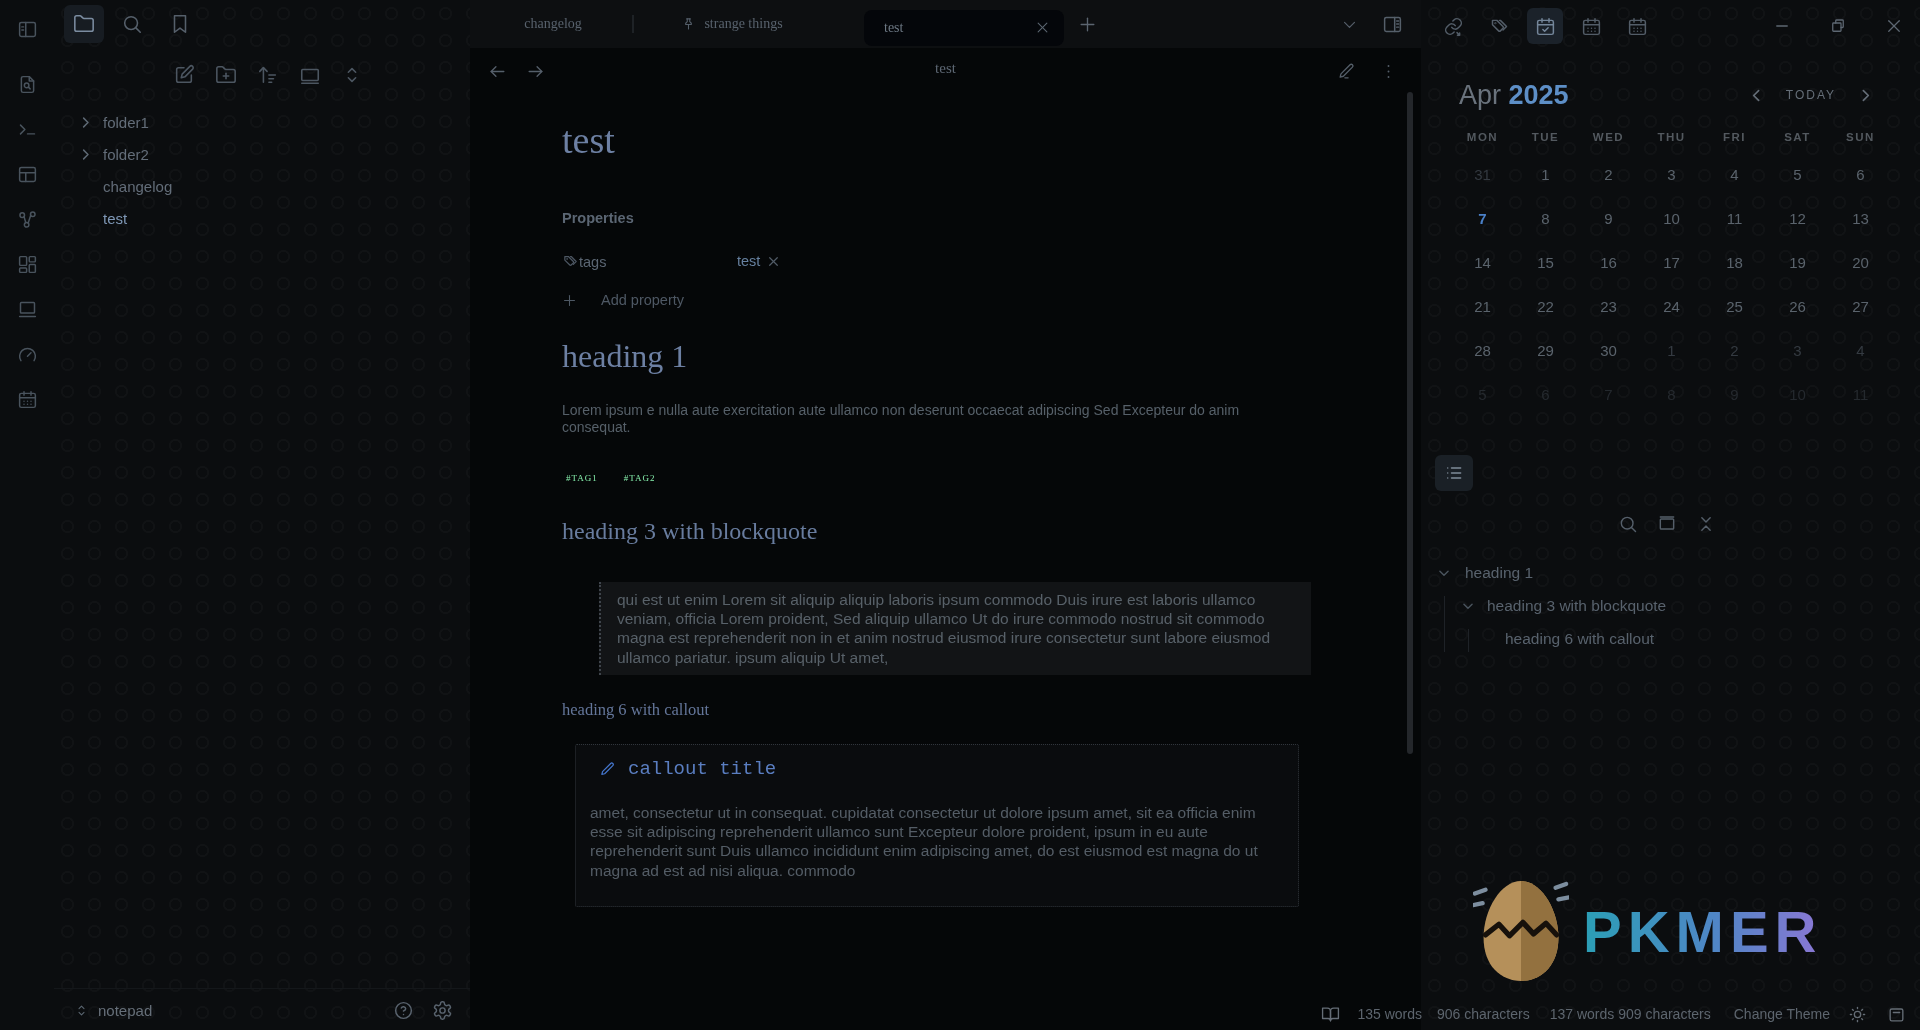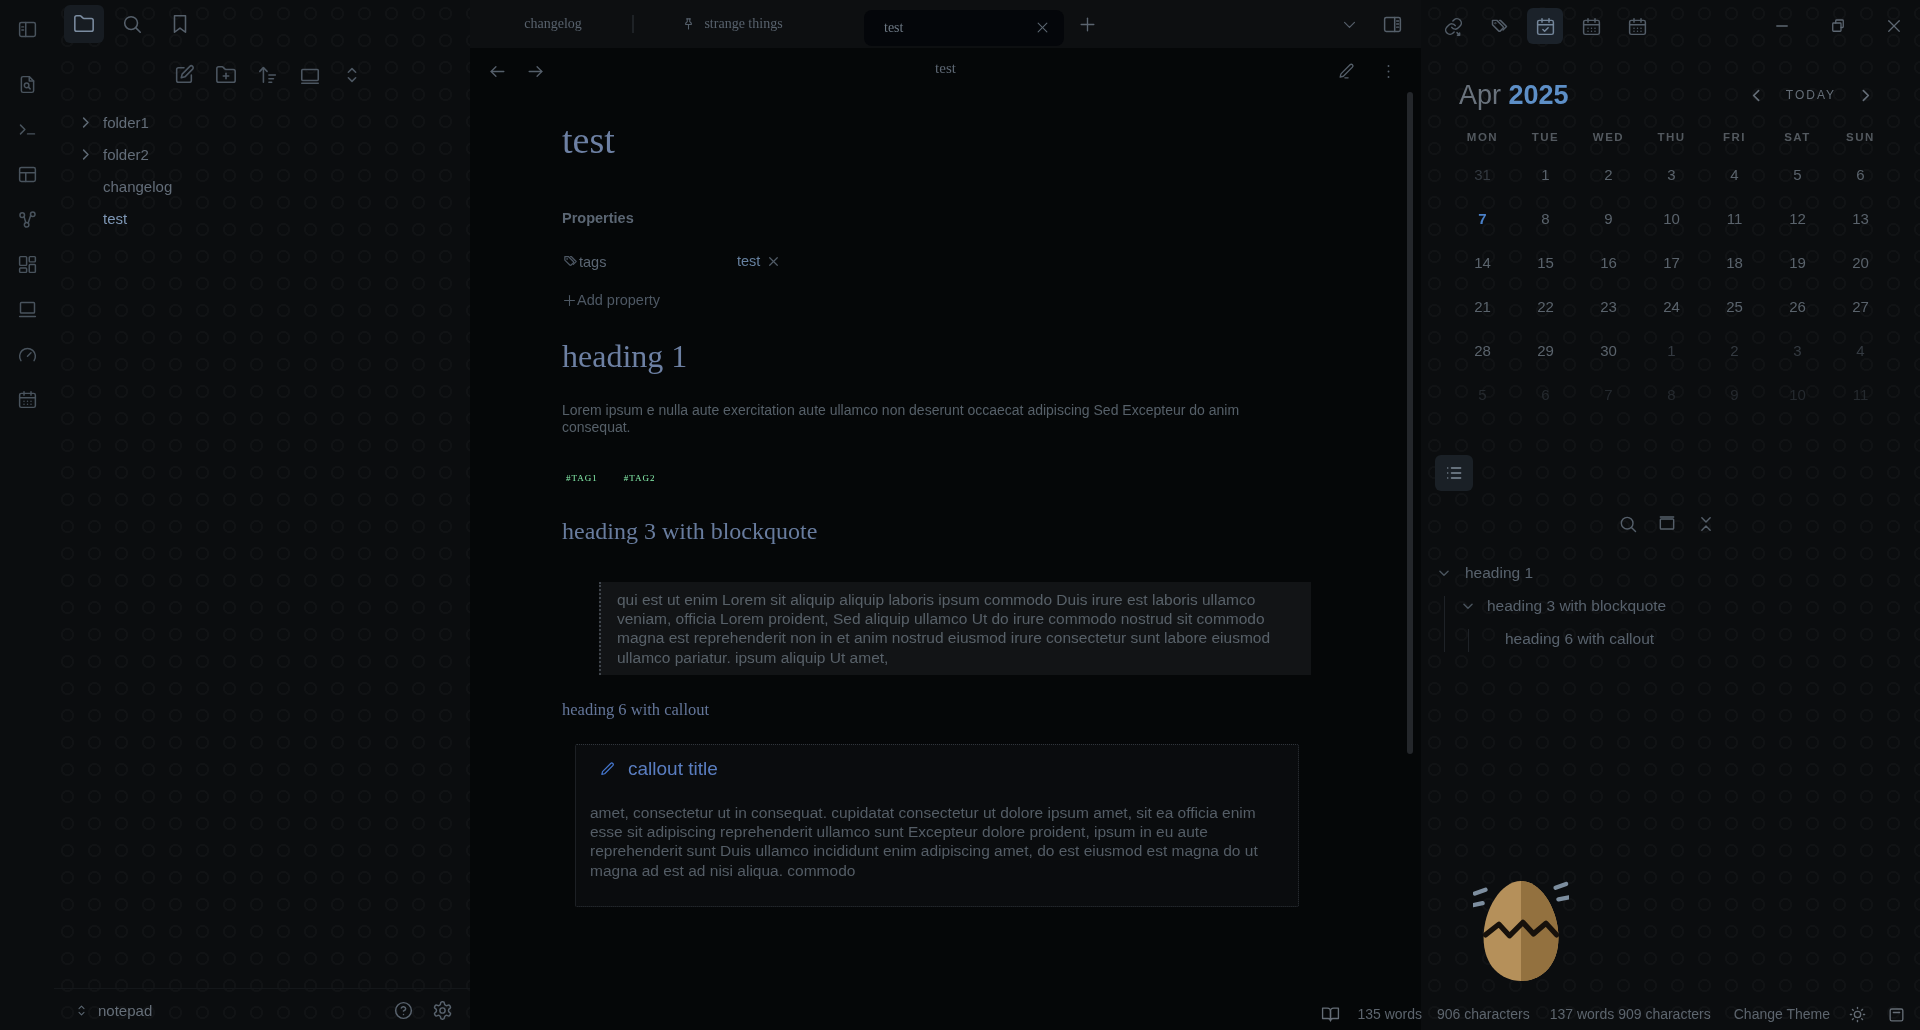--- a/index.html
+++ b/index.html
@@ -62,29 +62,29 @@
   .view-actions .ibtn { width:26px; height:26px; }
 
   .note { position:absolute; left:0; top:94px; width:100%; height:890px; }
   .note-title { position:absolute; left:92px; top:24px; font-family:"Liberation Serif", serif; font-size:38px; color:#6d80a3; }
   .props-heading { position:absolute; left:92px; top:116px; font-size:14.5px; font-weight:bold; color:#5b6673; }
   .props-row { position:absolute; left:92px; top:152px; height:30px; display:flex; align-items:center; color:#5b6673; }
   .props-row .key { display:flex; align-items:flex-end; gap:0; font-size:14.5px; width:175px; cursor:pointer; }
   .props-row .key .ic { color:#4d5763; }
   .props-row .pill { display:flex; align-items:center; gap:7px; font-size:14.5px; color:#66809f; cursor:pointer; }
   .props-row .pill .x { color:#525c68; }
-  .add-prop { position:absolute; left:92px; top:198px; display:flex; align-items:center; gap:0; font-size:14.5px; color:#4e5864; cursor:pointer; }
+  .add-prop { position:absolute; left:92px; top:198px; display:flex; align-items:center; gap:24px; font-size:14.5px; color:#4e5864; cursor:pointer; }
   .h1 { position:absolute; left:92px; top:244px; font-family:"Liberation Serif", serif; font-size:32px; color:#6d80a3; }
   .para { position:absolute; left:92px; top:308px; width:710px; font-size:14px; line-height:1.24; color:#566069; }
   .inline-tags { position:absolute; left:96px; top:375px; display:flex; gap:26px; font-family:"Liberation Serif", serif; font-size:13px; font-variant-caps:all-small-caps; letter-spacing:1px; color:#86efac; }
   .h3 { position:absolute; left:92px; top:424px; font-family:"Liberation Serif", serif; font-size:24px; color:#687c9e; }
   .bq { position:absolute; left:129px; top:488px; width:712px; background:#121416; border-left:2px dotted #3f454c; padding:8px 14px 8px 16px; font-size:15.5px; line-height:1.24; color:#586169; }
   .h6 { position:absolute; left:92px; top:606px; font-family:"Liberation Serif", serif; font-size:16.5px; color:#64769a; }
   .callout { position:absolute; left:105px; top:650px; width:724px; height:163px; border:1px dotted #30353b; border-radius:2px; background:#0a0c0e; padding:13px 30px 0 14px; }
-  .callout-title { display:flex; align-items:center; gap:12px; margin-left:9px; font-family:Liberation Sans, sans-serif; font-size:19px; color:#5a7ec1; }
+  .callout-title { display:flex; align-items:center; gap:12px; margin-left:9px; font-family:Liberation Mono, monospace; font-size:19px; color:#5a7ec1; }
   .callout-title .ic { color:#4577cf; }
   .callout-body { margin-top:23px; font-size:15.5px; line-height:1.24; color:#545d66; }
   .edit-scrollbar { position:absolute; left:937px; top:92px; width:6px; height:662px; background:#24272b; border-radius:3px; cursor:pointer; }
 
   
   .right-panel { position:absolute; left:1421px; top:0; width:499px; height:1030px; }
   .panel-icons { position:absolute; left:14px; top:8px; display:flex; gap:10px; color:#535d68; }
   .panel-icons .ibtn { width:36px; height:36px; }
   .panel-icons .ibtn.active { background:#1b222a; color:#74869a; }
   .win-controls { position:absolute; right:15px; top:8px; display:flex; gap:34px; color:#5d6772; }
@@ -638,20 +638,21 @@
         <path d="M50 8 C71 8 89 38 89 67 C89 96 71 112 50 112 C29 112 11 96 11 67 C11 38 29 8 50 8 Z" fill="#b5905a"></path>
         <path d="M50 8 C71 8 89 38 89 67 C89 96 71 112 50 112 L50 8 Z" fill="#93713f"></path>
         <polyline points="13,64 27,53 38,65 52,51 63,63 76,52 87,64" fill="none" stroke="#17110b" stroke-width="5.5" stroke-linecap="round" stroke-linejoin="round"></polyline>
         <g stroke="#7d8e9f" stroke-width="4.5" stroke-linecap="round">
           <line x1="2" y1="21" x2="13" y2="17"></line>
             <line x1="0" y1="33" x2="10" y2="31"></line>
           <line x1="86" y1="15" x2="97" y2="11"></line>
             <line x1="89" y1="27" x2="100" y2="25"></line>
         </g>
       </svg>
+      <span class="wm-text">PKMER</span>
     </div>
   </aside>
 
   <div class="status-items">
     <div class="ibtn">
         <svg class="ic" width="19" height="19" viewBox="0 0 24 24">
           <path d="M2 4h6a4 4 0 0 1 4 4v12a3 3 0 0 0-3-3H2z"></path>
           <path d="M22 4h-6a4 4 0 0 0-4 4v12a3 3 0 0 1 3-3h7z"></path>
         </svg>
       </div>

